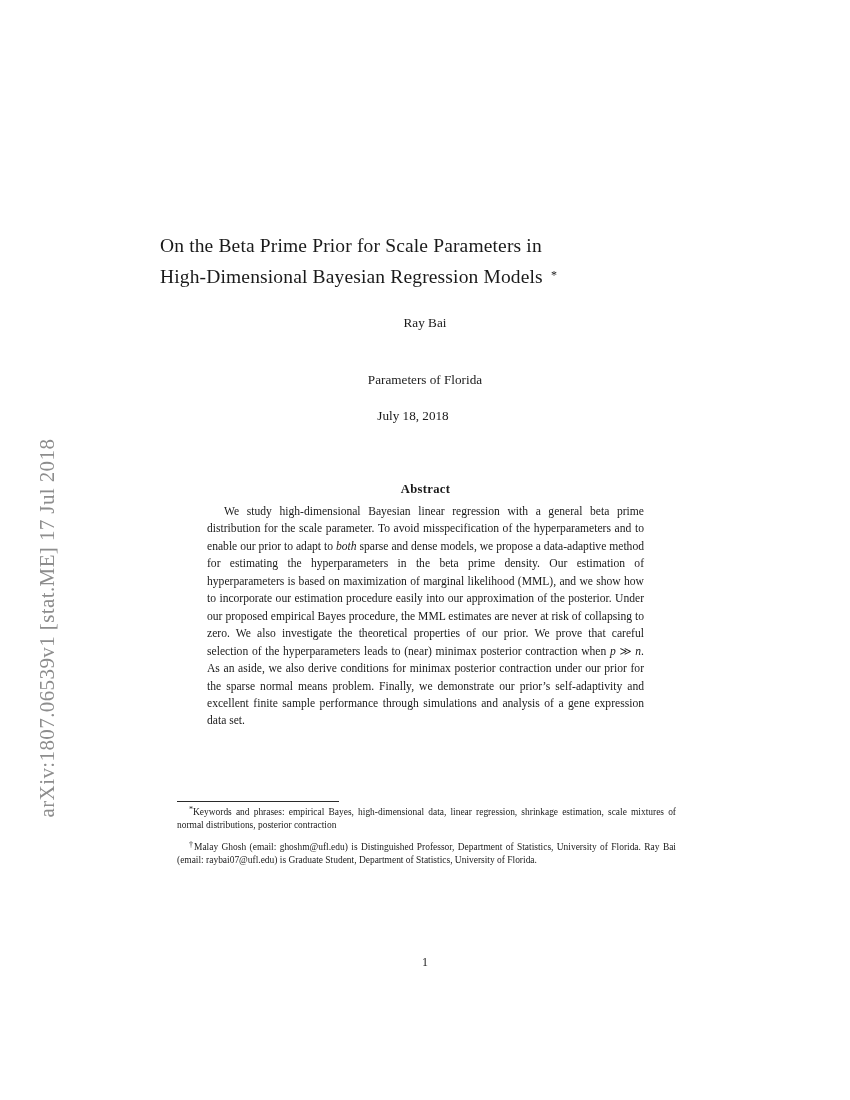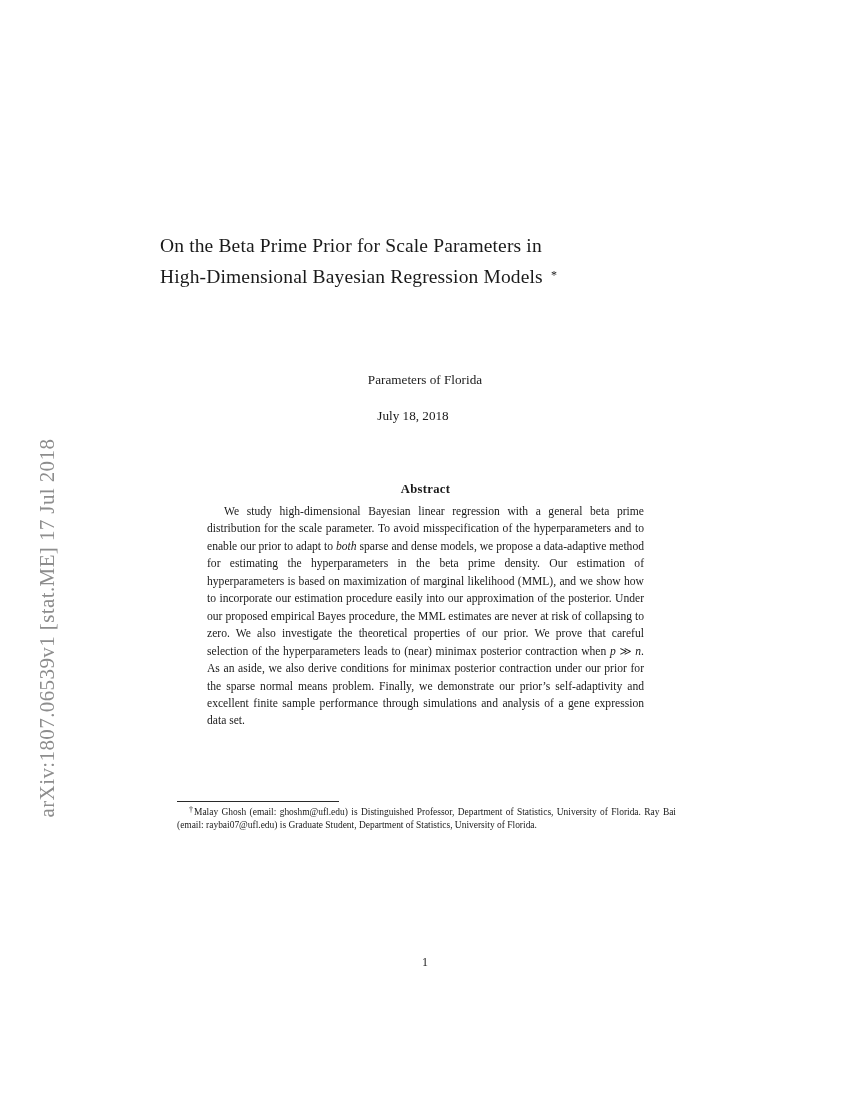--- a/index.html
+++ b/index.html
@@ -140,21 +140,21 @@
     top: 806px;
     width: 499px;
     font-size: 9.45px;
     line-height: 12.9px;
     text-align: justify;
   }
   .footnote {
     margin: 0;
     text-indent: 12px;
   }
-  .footnote + .footnote { margin-top: 17px; }
+  .footnote + .footnote { margin-top: 9px; }
   .fn-mark {
     font-size: 8px;
     vertical-align: 0.38em;
     line-height: 0;
   }
 
   
   .page-number {
     position: absolute;
     left: 0;
@@ -174,35 +174,41 @@
   <div class="title-block">
     <h1 class="doc-title">
       <span>On the Beta Prime Prior for Scale Parameters in</span>
       <br>
       <span>High-Dimensional Bayesian Regression Models</span>
       <sup class="ast">*</sup>
     </h1>
   </div>
 
   <div class="authors">
+    <div>
+      <span>Ray Bai</span>
+    </div>
   </div>
 
   <div class="affiliation">Parameters of Florida</div>
 
   <div class="pubdate">July 18, 2018</div>
 
   <div class="abstract-heading">Abstract</div>
 
   <div class="abstract-body">
     <span>We study high-dimensional Bayesian linear regression with a general beta prime distribution for the scale parameter. To avoid misspecification of the hyperparameters and to enable our prior to adapt to </span><i>both</i><span> sparse and dense models, we propose a data-adaptive method for estimating the hyperparameters in the beta prime density. Our estimation of hyperparameters is based on maximization of marginal likelihood (MML), and we show how to incorporate our estimation procedure easily into our approximation of the posterior. Under our proposed empirical Bayes procedure, the MML estimates are never at risk of collapsing to zero. We also investigate the theoretical properties of our prior. We prove that careful selection of the hyperparameters leads to (near) minimax posterior contraction when </span><span class="mathvar">p</span><span> ≫ </span><span class="mathvar">n</span><span>. As an aside, we also derive conditions for minimax posterior contraction under our prior for the sparse normal means problem. Finally, we demonstrate our prior’s self-adaptivity and excellent finite sample performance through simulations and analysis of a gene expression data set.</span>
   </div>
 
   <div class="footnote-rule"></div>
 
   <div class="footnotes">
+    <p class="footnote">
+      <span class="fn-mark">*</span><span>Keywords and phrases: empirical Bayes, high-dimensional data, linear regression, shrinkage estimation, scale mixtures of normal distributions, posterior contraction</span>
+    </p>
     <p class="footnote">
       <span class="fn-mark">†</span><span>Malay Ghosh (email: ghoshm@ufl.edu) is Distinguished Professor, Department of Statistics, University of Florida. Ray Bai (email: raybai07@ufl.edu) is Graduate Student, Department of Statistics, University of Florida.</span>
     </p>
   </div>
 
   <div class="page-number">1</div>
 
 </div>
 
 </body></html>

